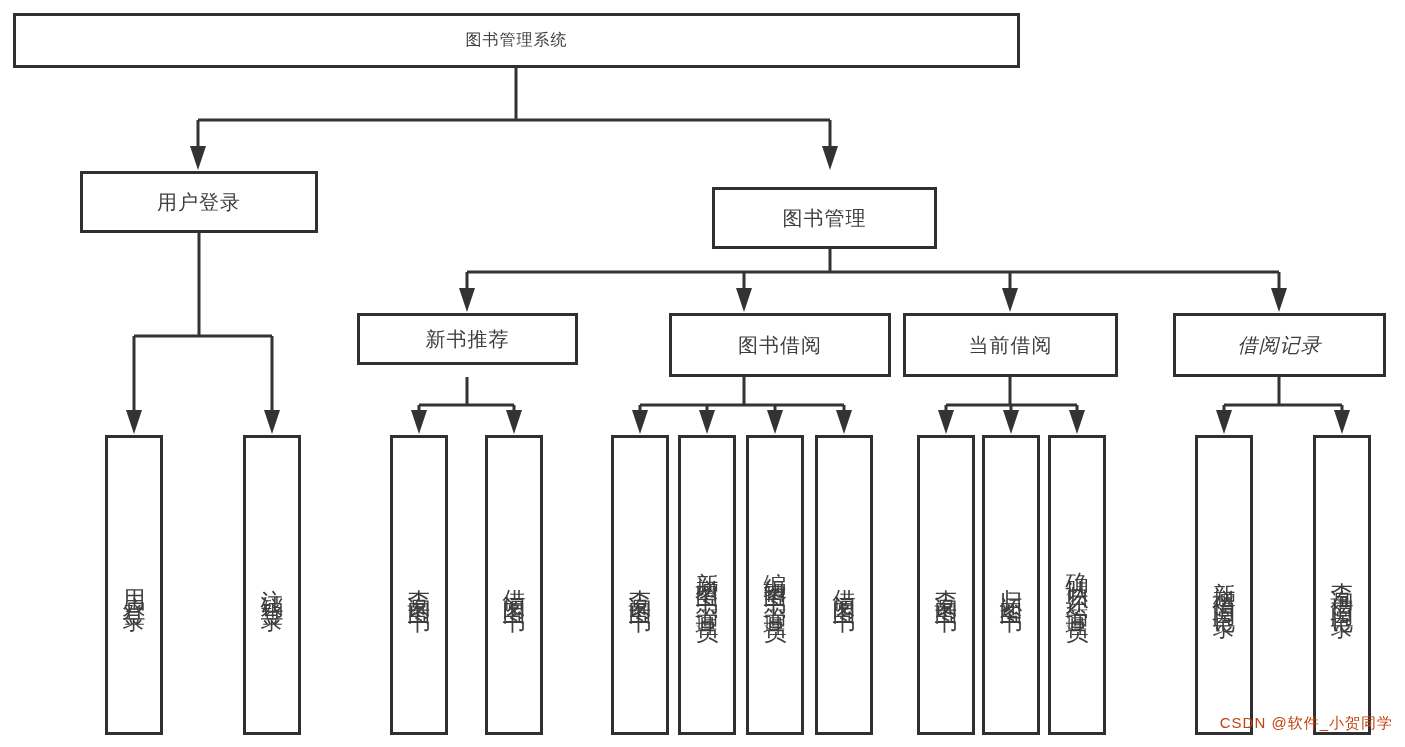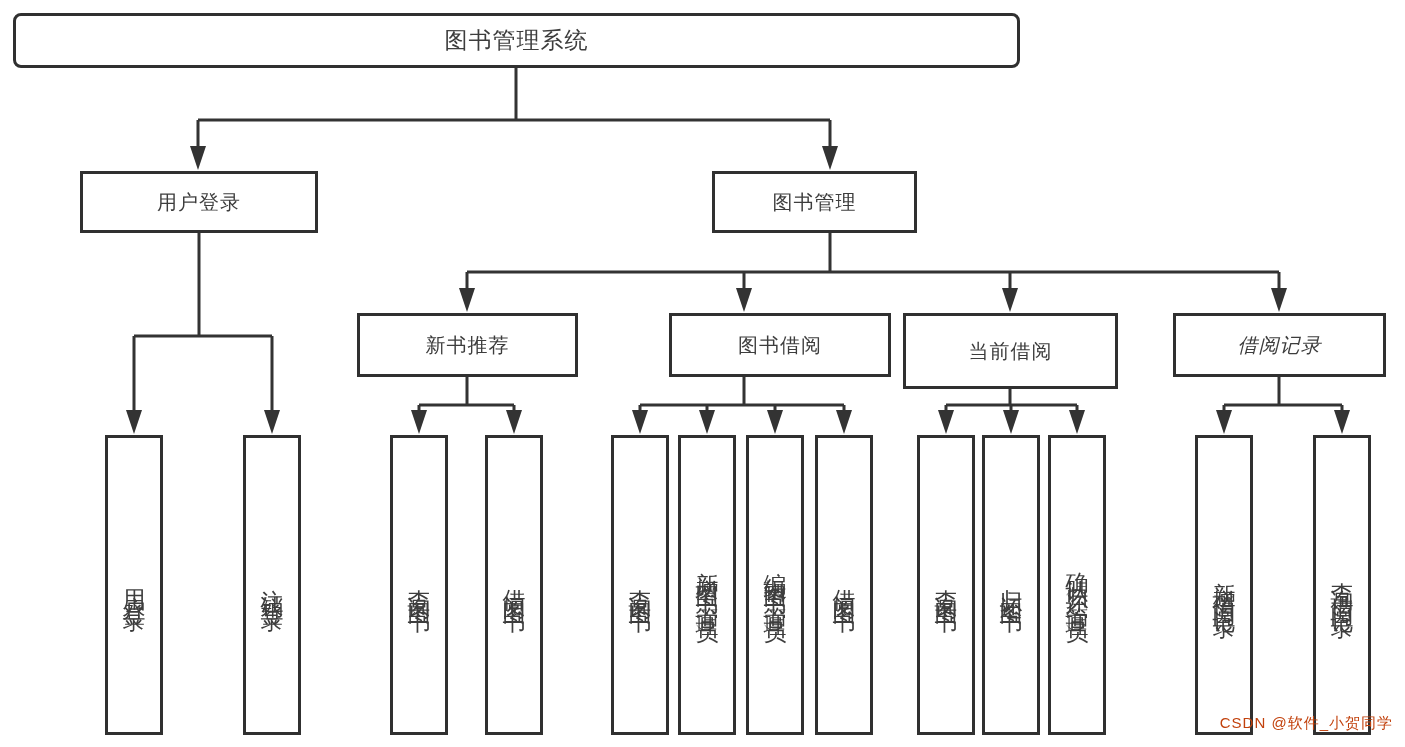--- a/index.html
+++ b/index.html
@@ -20,21 +20,21 @@
     position: absolute;
     box-sizing: border-box;
     background: #ffffff;
     border: 3px solid #303030;
     display: flex;
     align-items: center;
     justify-content: center;
     color: #3d3d3d;
   }
   .box.h { font-size: 20px; letter-spacing: 1px; }
-  .box.root { font-size: 23px; font-weight: 400; border-radius: 8px; }
+  .box.root { font-size: 16px; font-weight: 400; }
   .vtext {
     writing-mode: vertical-rl;
     text-orientation: mixed;
     font-size: 23px;
     letter-spacing: 7px;
     color: #3d3d3d;
     line-height: 1;
     white-space: nowrap;
   }
   .watermark {
@@ -92,31 +92,31 @@
     </g>
   </svg>
 
   <div class="box h root" style="left:13px; top:13px; width:1007px; height:55px;">
     <span>图书管理系统</span>
   </div>
 
   <div class="box h" style="left:80px; top:171px; width:238px; height:62px;">
     <span>用户登录</span>
   </div>
-  <div class="box h" style="left:712px; top:171px; width:205px; height:62px;">
+  <div class="box h" style="left:712px; top:187px; width:225px; height:62px;">
     <span>图书管理</span>
   </div>
 
-  <div class="box h" style="left:357px; top:313px; width:221px; height:64px;">
+  <div class="box h" style="left:357px; top:313px; width:221px; height:52px;">
     <span>新书推荐</span>
   </div>
   <div class="box h" style="left:633px; top:313px; width:222px; height:64px;margin-left:36px;">
     <span>图书借阅</span>
   </div>
-  <div class="box h" style="left:903px; top:313px; width:215px; height:76px;">
+  <div class="box h" style="left:903px; top:313px; width:215px; height:64px;">
     <span>当前借阅</span>
   </div>
   <div class="box h" style="left:1173px; top:313px; width:213px; height:64px;font-style:italic;">
     <span>借阅记录</span>
   </div>
 
   <div class="box" style="left:105px; top:435px; width:58px; height:300px;">
     <span class="vtext">用户登录</span>
   </div>
   <div class="box" style="left:243px; top:435px; width:58px; height:300px;">

